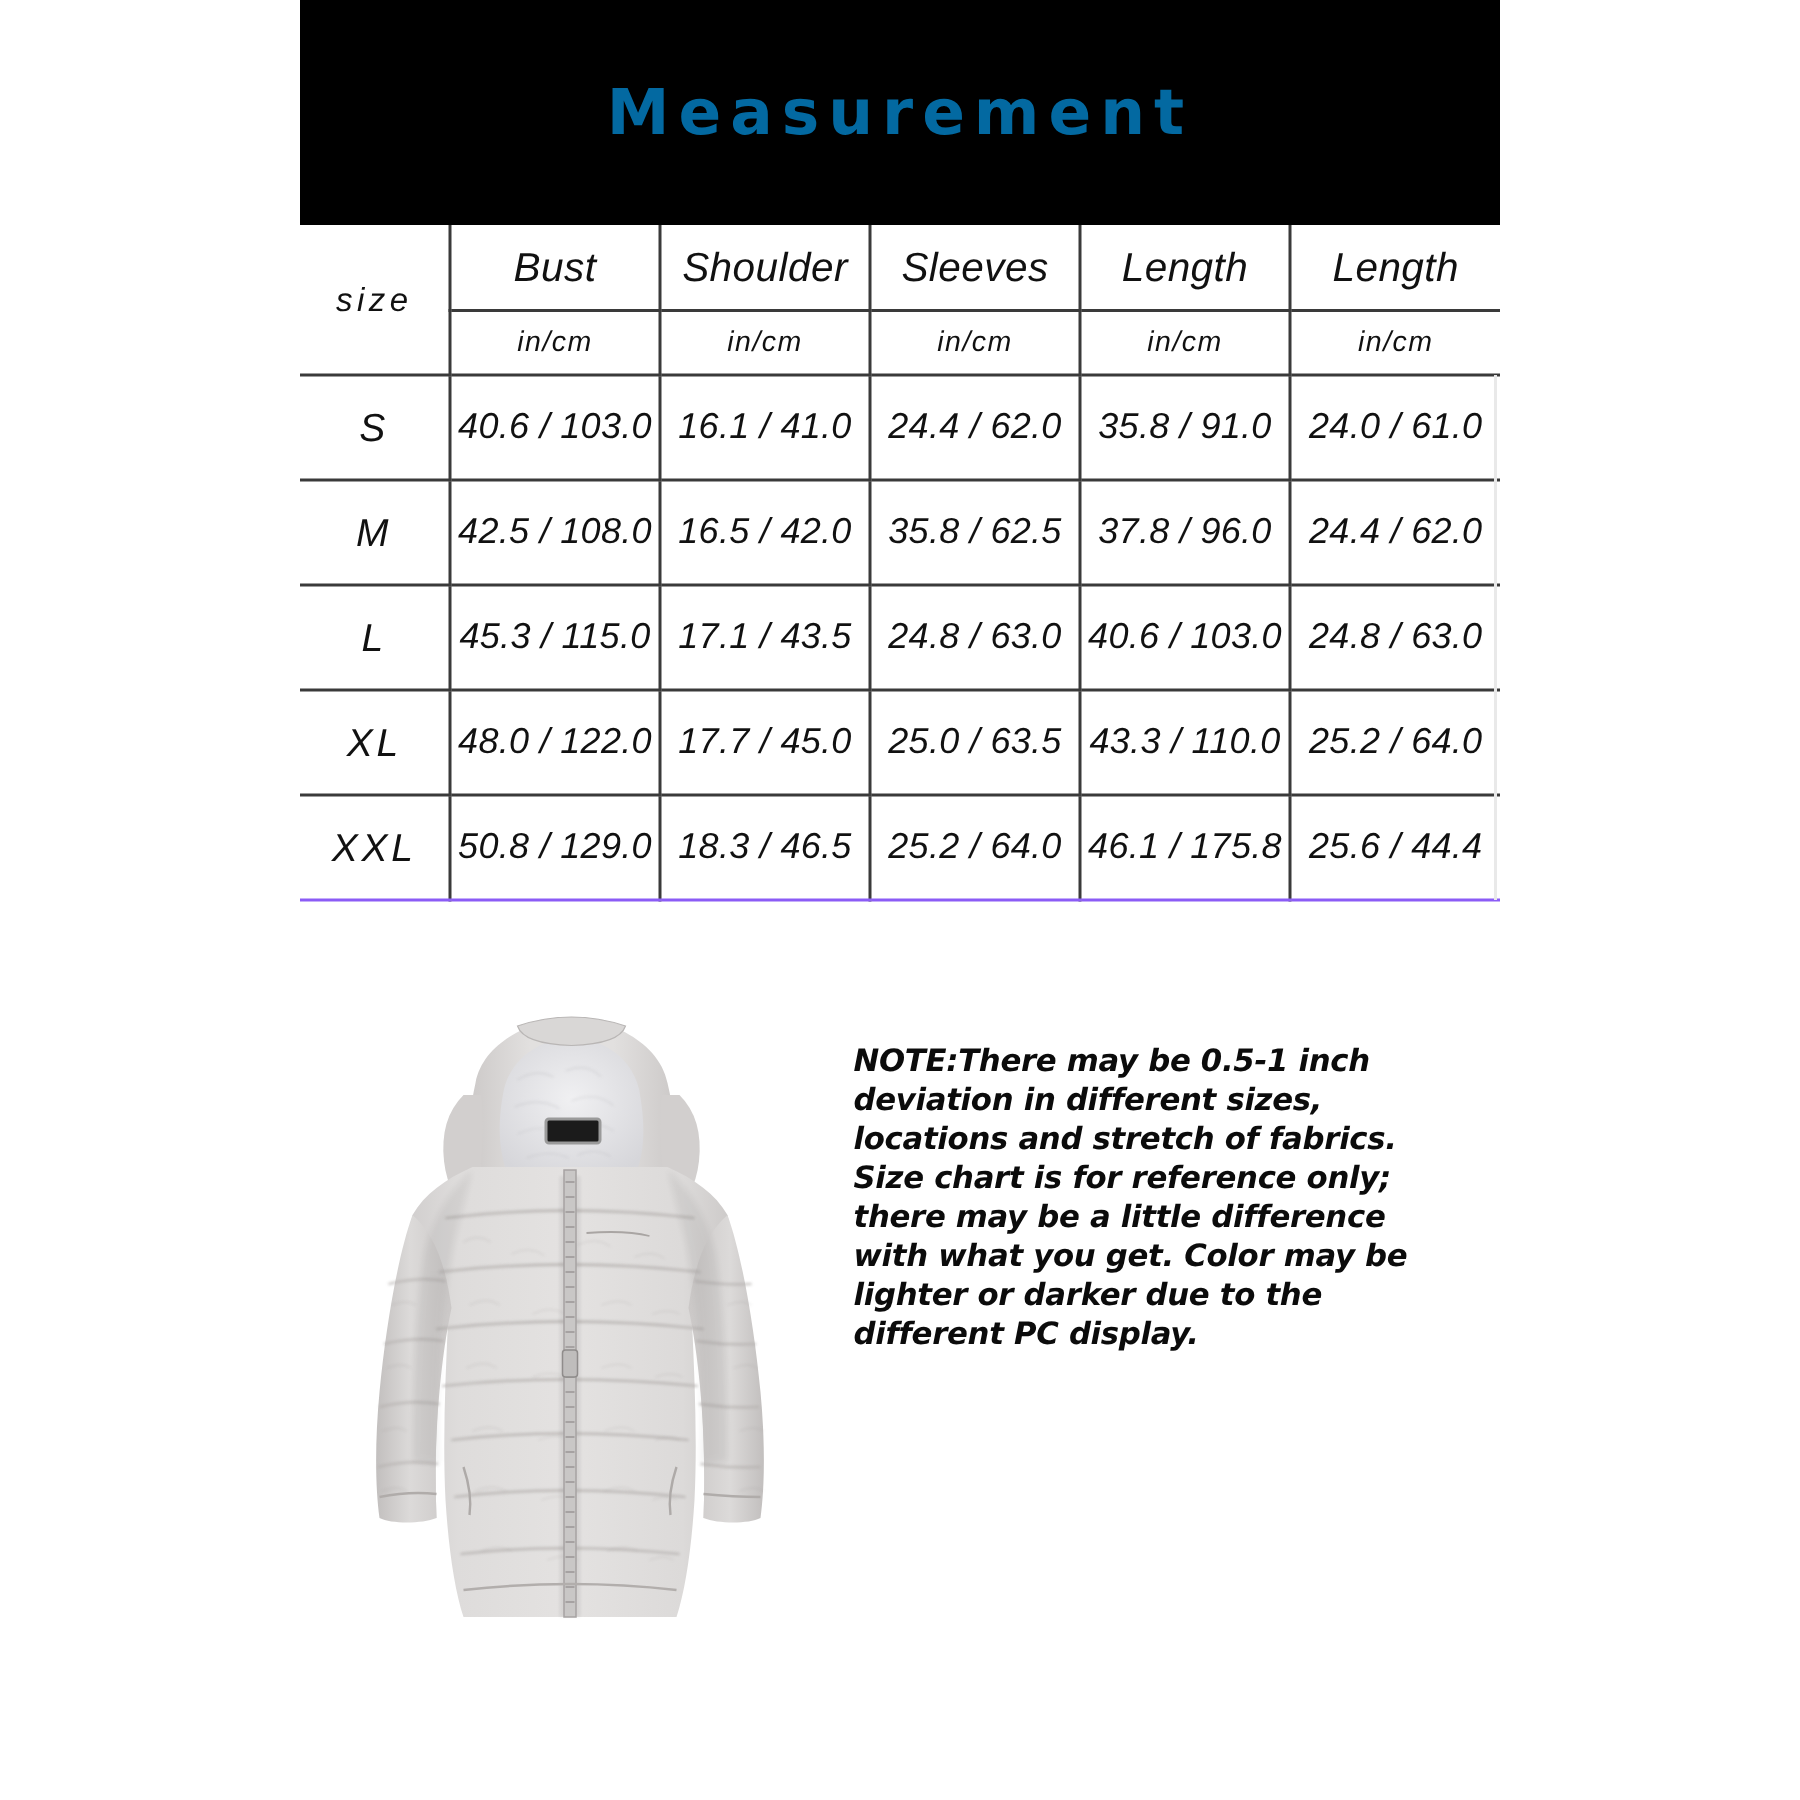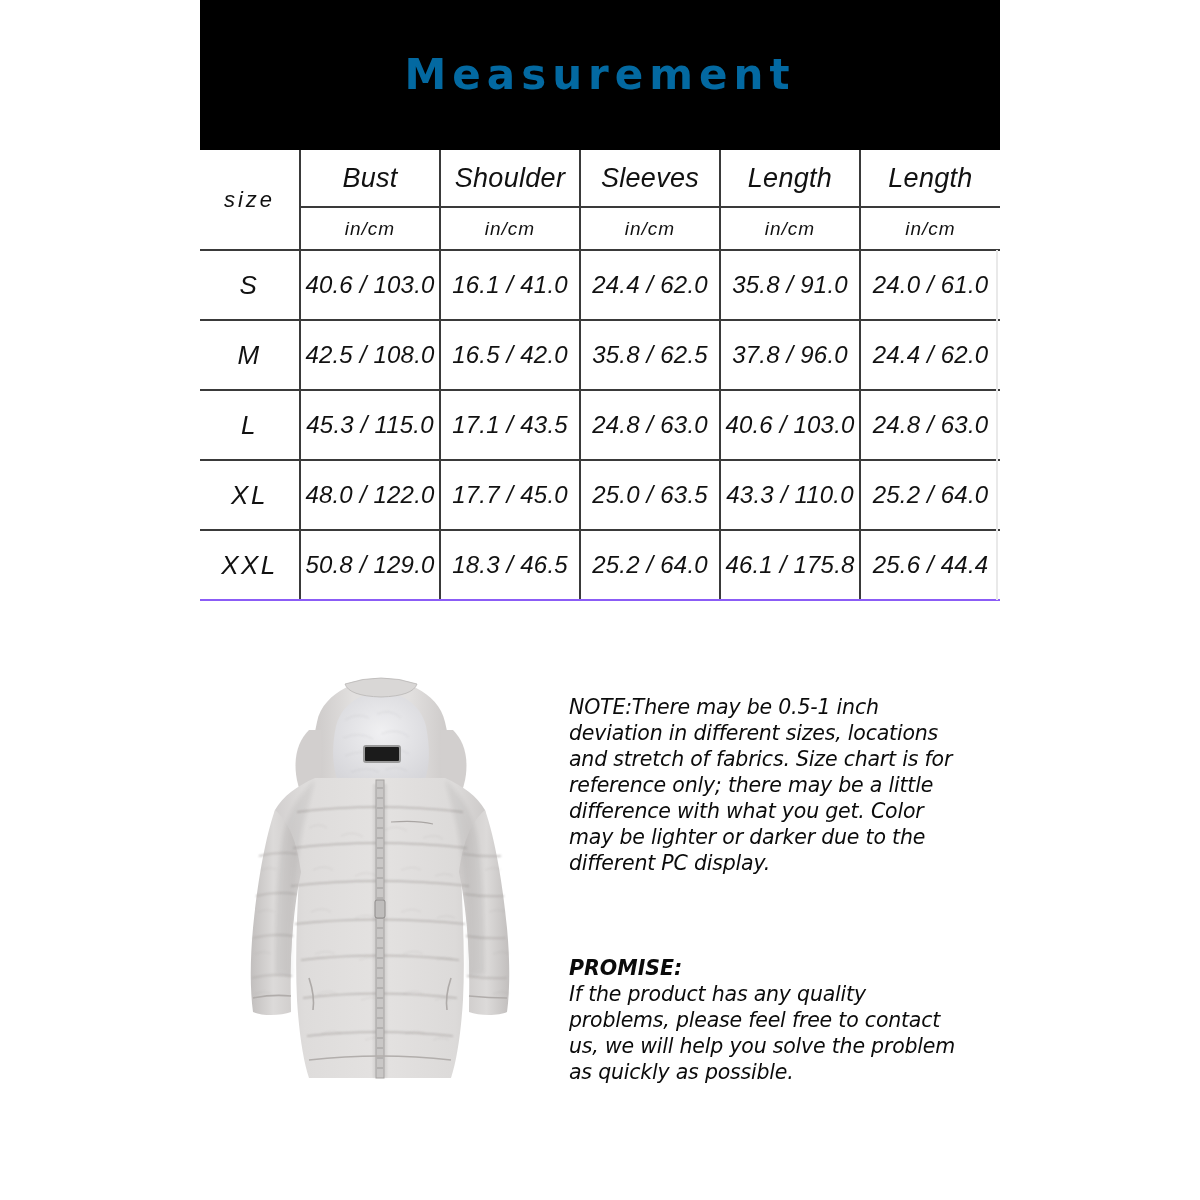--- a/index.html
+++ b/index.html
@@ -90,21 +90,21 @@
   }
   .jacket-svg { display:block; width:350px; height:450px; }
 
   
   .notes {
     position:absolute; left:569px; top:694px; width:400px;
   }
   .note-block p, .promise-block p {
     font-family:"DejaVu Sans", sans-serif;
     font-style:italic;
-    font-weight:normal;
+    font-weight:bold;
     font-size:20.5px;
     line-height:1.27;
     color:#0b0b0b;
     letter-spacing:-0.2px;
   }
   .promise-block {
     position:absolute; left:569px; top:955px; width:400px;
   }
   .promise-title {
     font-family:"DejaVu Sans", sans-serif;
@@ -333,18 +333,14 @@
 
       <path d="M48 338 q20 -4 38 -2" stroke="#b0acaa" stroke-width="1.6" fill="none"></path>
       <path d="M264 336 q20 2 38 2" stroke="#b0acaa" stroke-width="1.6" fill="none"></path>
     </svg>
   </div>
 
   <div class="notes note-block">
     <p>NOTE:There may be 0.5-1 inch deviation in different sizes, locations and stretch of fabrics. Size chart is for reference only; there may be a little difference with what you get. Color may be lighter or darker due to the different PC display.</p>
   </div>
 
-  <div class="promise-block">
-    <div class="promise-title">PROMISE:</div>
-    <p>If the product has any quality problems, please feel free to contact us, we will help you solve the problem as quickly as possible.</p>
-  </div>
 
 </div>
 
 </body></html>

